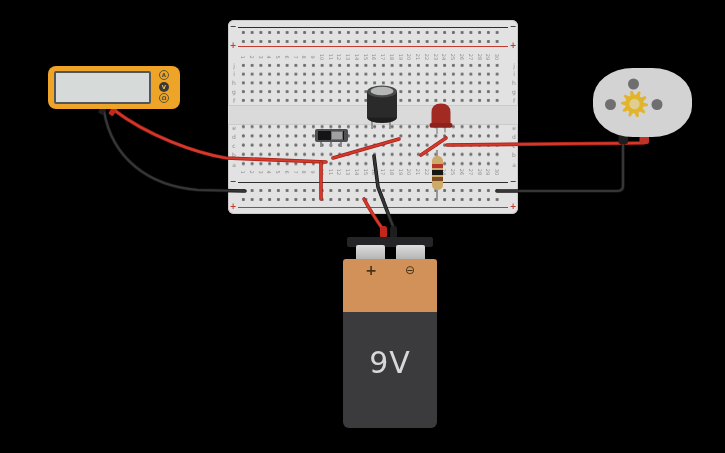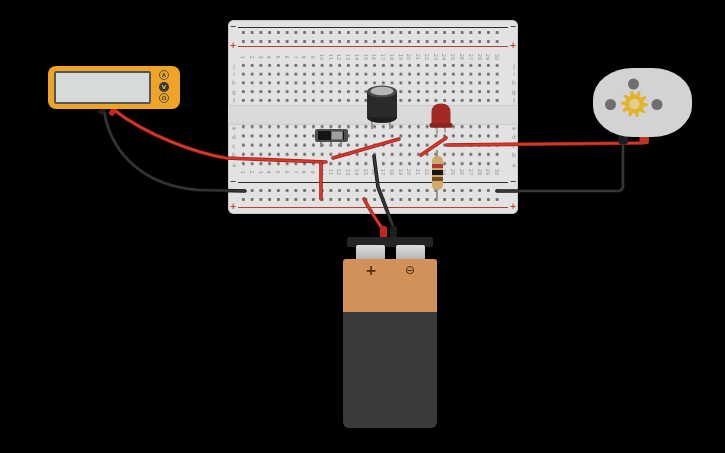--- a/index.html
+++ b/index.html
@@ -264,20 +264,21 @@
     <div class="abs batt-stub" style="left:47px;top:1px;background:#1E1E1E;"></div>
     <div class="abs" id="batt-cap"></div>
     <div class="abs batt-term" style="left:13px;top:20px;"></div>
     <div class="abs batt-term" style="left:53px;top:20px;"></div>
     <div class="abs" id="batt-body">
       <div class="batt-orange" style="background: rgb(210, 145, 88);"></div>
       <div class="batt-dark" style="background: rgb(59, 59, 61);"></div>
     </div>
     <span class="abs" id="batt-plus">+</span>
     <span class="abs" id="batt-minus">⊖</span>
+    <span class="abs" id="batt-label">9V</span>
   </div>
 
   <div class="abs" id="slide-switch">
     <div class="abs" id="ss-black"></div>
     <div class="abs" id="ss-knob"></div>
   </div>
 
   <div class="abs" id="resistor-body">
     <div class="abs rband" style="top: 7.5px; background: rgb(181, 52, 44);"></div>
     <div class="abs rband" style="top: 14px; background: rgb(22, 22, 22);"></div>

